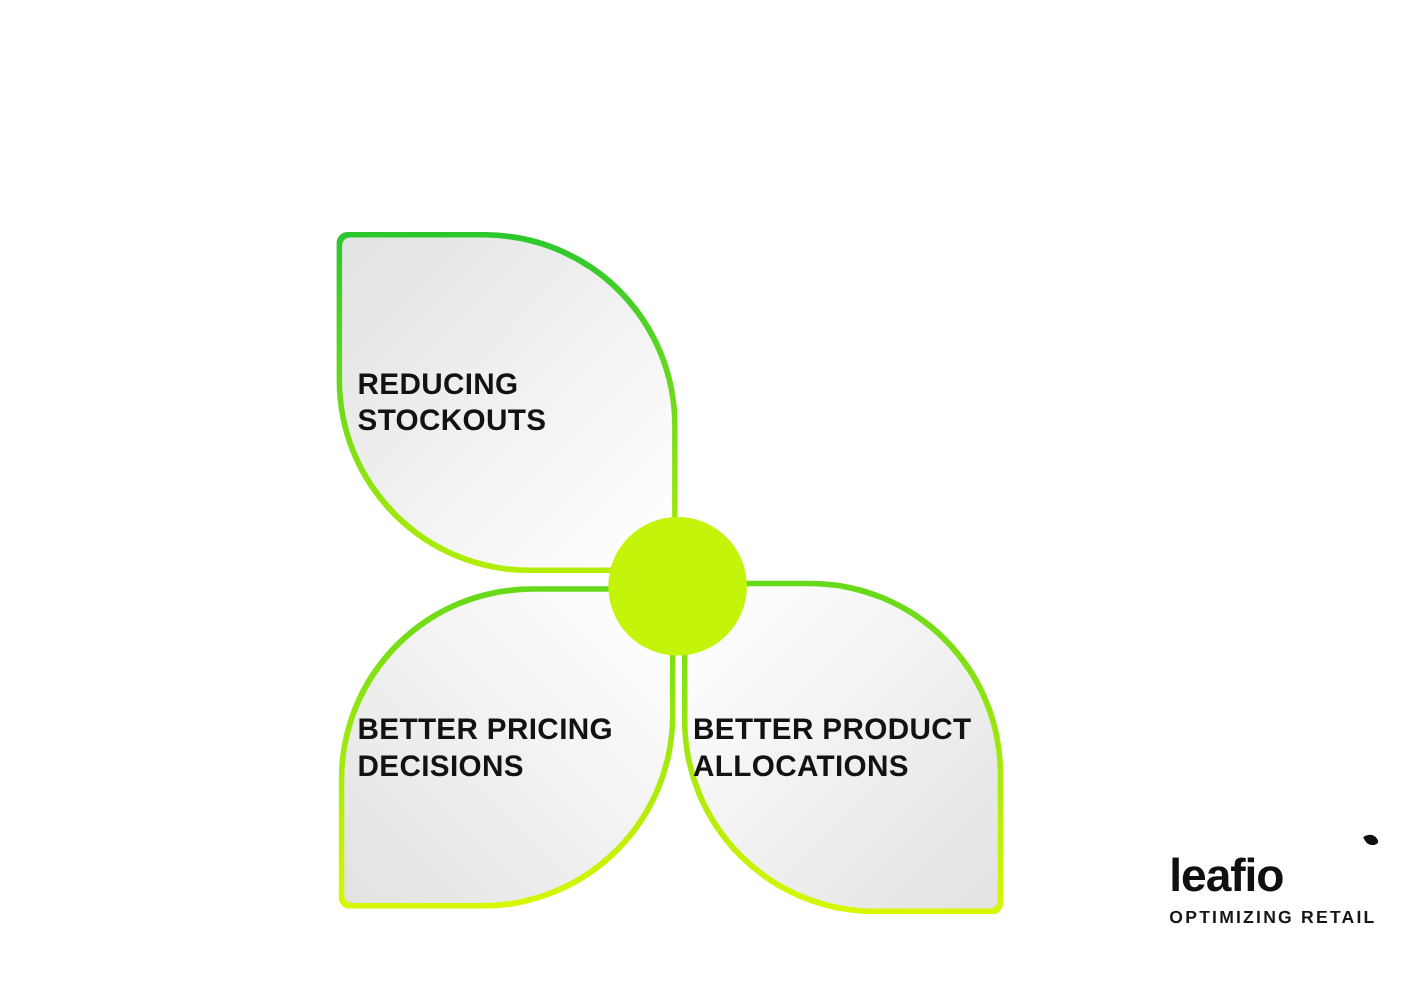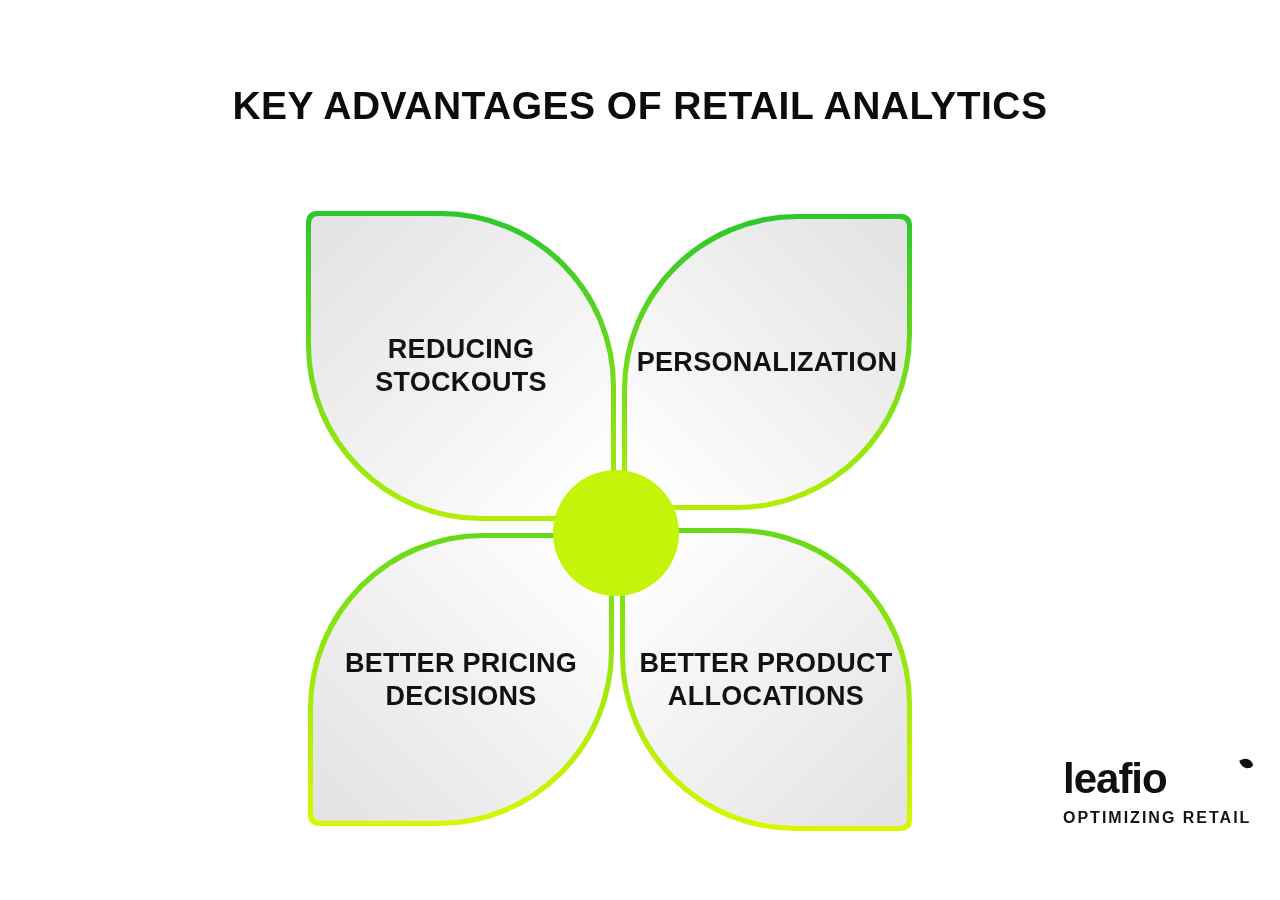--- a/index.html
+++ b/index.html
@@ -13,21 +13,21 @@
   }
 
   
   .petal { position:absolute; padding:5px; }
   .petal-inner {
     width:100%; height:100%;
     display:flex; align-items:center; justify-content:center;
   }
   .petal-label {
     font-size:27px; font-weight:600; color:#121212;
-    text-align:center; line-height:1.22; letter-spacing:0.3px;
+    text-align:left; line-height:1.22; letter-spacing:0.3px;
     max-width:272px;
   }
 
   .petal.tl { left:306px; top:211px; width:310px; height:310px;
     background:linear-gradient(180deg,#2bc72e 0%,#b4ee06 100%);
     border-radius:10px 175px 0 175px; }
   .petal.tl .petal-inner {
     background:linear-gradient(135deg,#e2e2e2 0%,#fdfdfd 90%);
     border-radius:7px 171px 0 171px; }
 
@@ -54,51 +54,45 @@
 
   .center-circle {
     position:absolute; left:553px; top:470px; width:126px; height:126px;
     border-radius:50%; background:#c3f40a;
   }
 
   .logo { position:absolute; left:1063px; top:756px; }
   .logo-word {
     position:relative; display:inline-block;
     font-size:42px; font-weight:700; letter-spacing:-1px;
-    color:#101010; line-height:1.1;
+    color:#101010; line-height:1.1;margin-top:17px;
   }
   .logo-leaf {
     position:absolute; right:-13px; top:1px;
     width:11px; height:11px; background:#101010;
     border-radius:0 100% 40% 100%;
     transform:rotate(-25deg);
   }
   .logo-tagline {
     margin-top:7px; font-size:16px; font-weight:700;
     letter-spacing:2px; color:#151515;
   }
 </style>
 </head>
 <body>
 
 <div class="canvas">
 
-  <h1 class="title">KEY ADVANTAGES OF RETAIL ANALYTICS</h1>
 
   <div class="petal tl">
     <div class="petal-inner">
       <div class="petal-label">REDUCING STOCKOUTS</div>
     </div>
   </div>
 
-  <div class="petal tr">
-    <div class="petal-inner">
-      <div class="petal-label">PERSONALIZATION</div>
-    </div>
-  </div>
 
   <div class="petal br">
     <div class="petal-inner">
       <div class="petal-label">BETTER PRODUCT ALLOCATIONS</div>
     </div>
   </div>
 
   <div class="petal bl">
     <div class="petal-inner">
       <div class="petal-label">BETTER PRICING DECISIONS</div>

